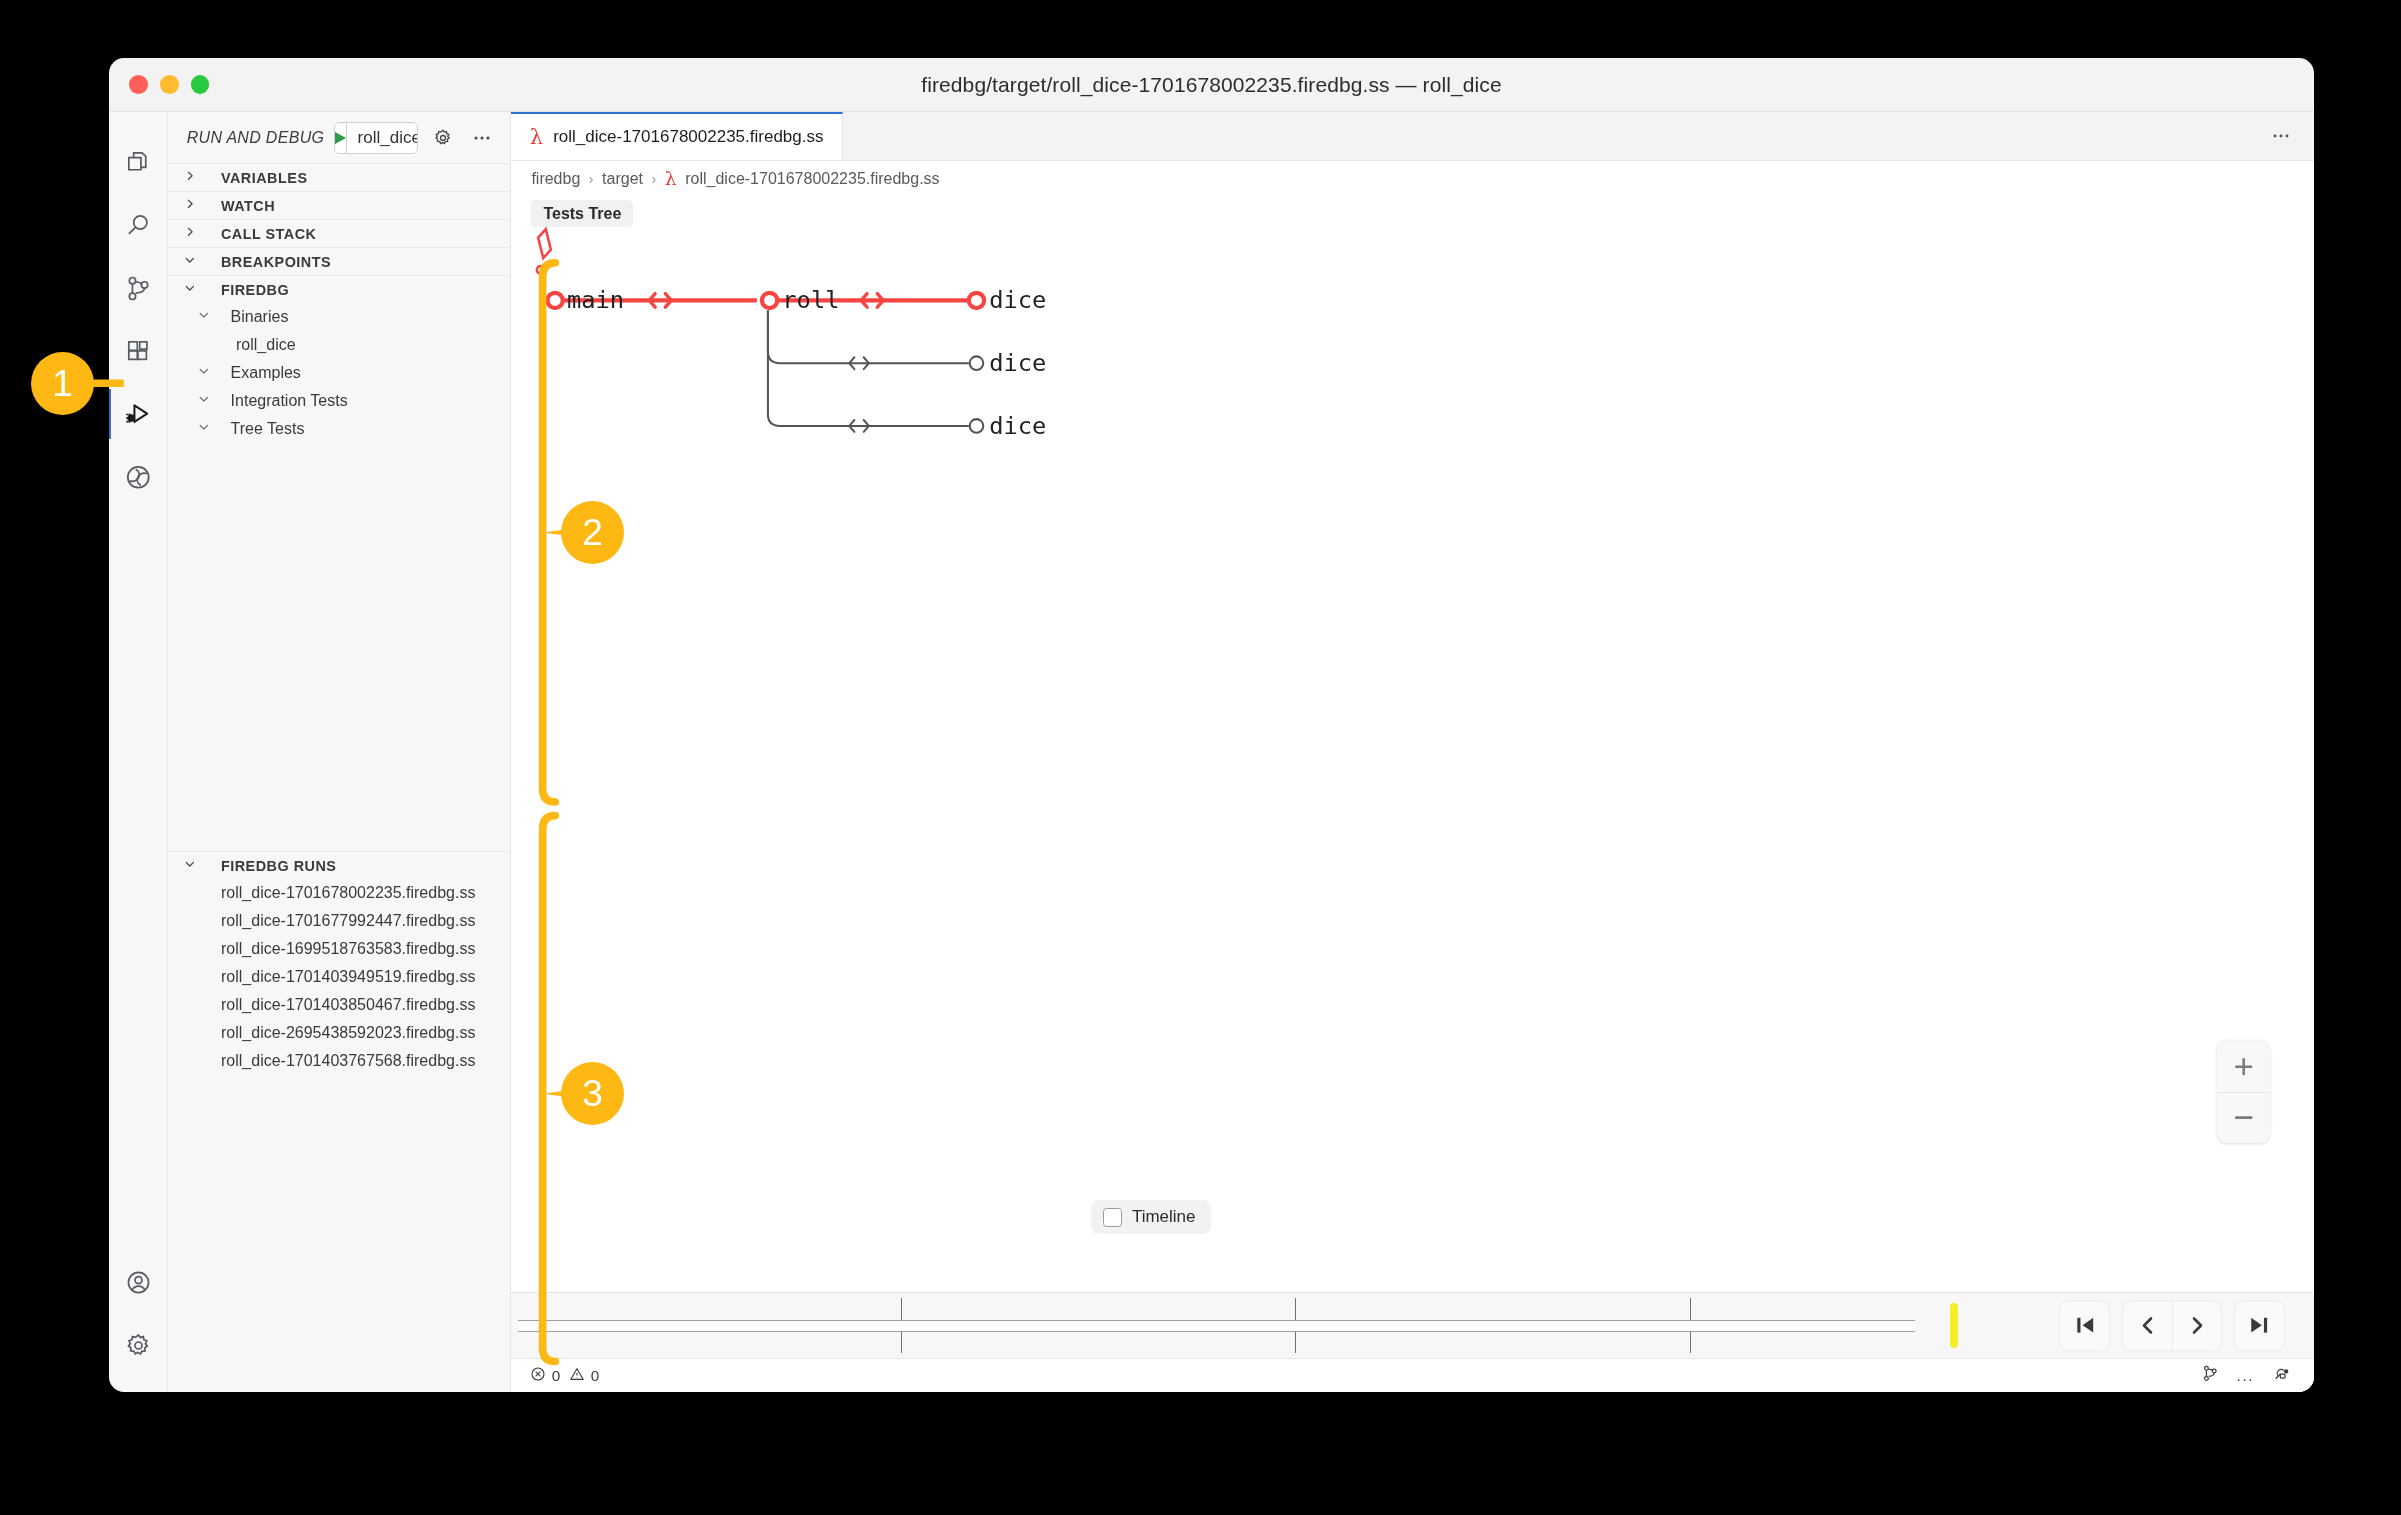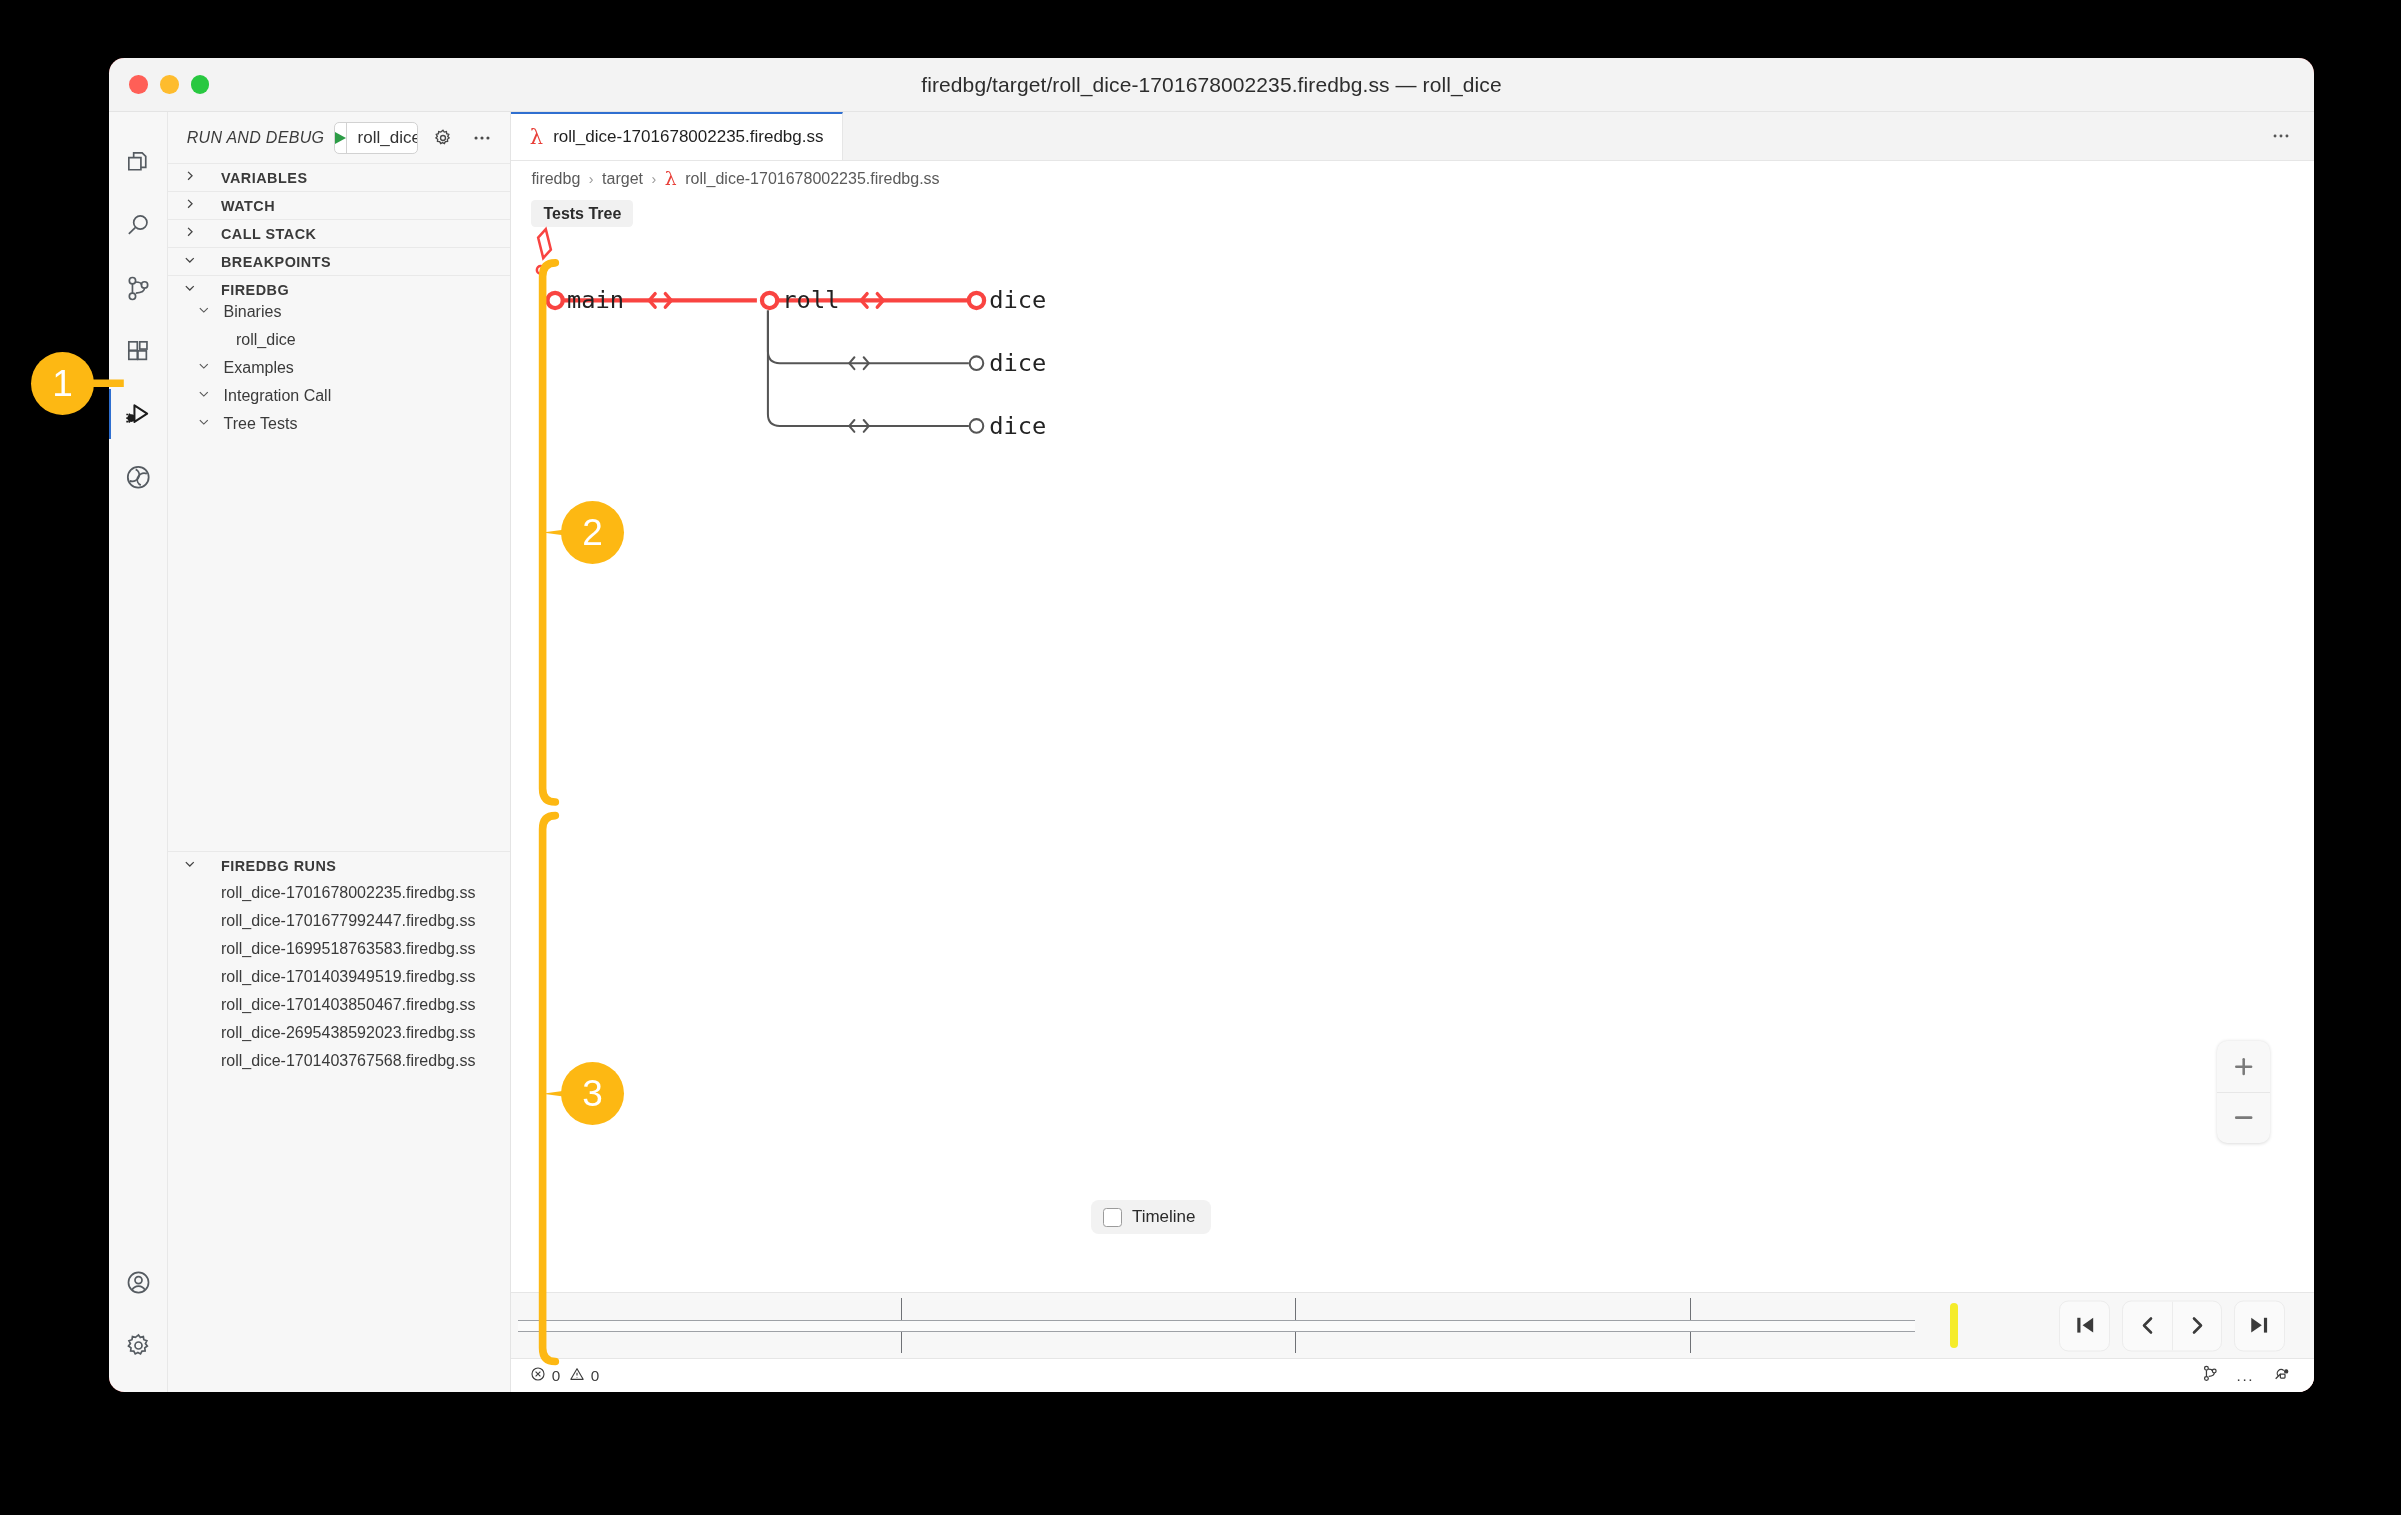--- a/index.html
+++ b/index.html
@@ -155,21 +155,22 @@
     border-top: 0.8px solid #e9e9e9;
     font-size: 14.4px;
     font-weight: bold;
     color: #3a3a3a;
     letter-spacing: 0.5px;
     cursor: pointer;
   }
   .tree-row {
     height: 28px;
     display: flex;
-    gap: 13px;
+    align-items: center;
+    gap: 20px;
     font-size: 16px;
     color: #3a3a3a;
     cursor: pointer;
   }
   .tree-row.depth1 { padding-left: 29px; }
   .tree-row.depth2 { padding-left: 68px; }
   .runs-row {
     height: 28px;
     display: flex;
     align-items: center;
@@ -542,21 +543,21 @@
               </svg>
           </span>
           <span>Examples</span>
         </div>
         <div class="tree-row depth1">
           <span>
             <svg width="13.6" height="13.6" viewBox="0 0 24 24" fill="none" stroke="#555" stroke-width="2">
                 <path d="M5 9l7 7 7-7"></path>
               </svg>
           </span>
-          <span>Integration Call</span>
+          <span>Integration Tests</span>
         </div>
         <div class="tree-row depth1">
           <span>
             <svg width="13.6" height="13.6" viewBox="0 0 24 24" fill="none" stroke="#555" stroke-width="2">
                 <path d="M5 9l7 7 7-7"></path>
               </svg>
           </span>
           <span>Tree Tests</span>
         </div>
       </div>

